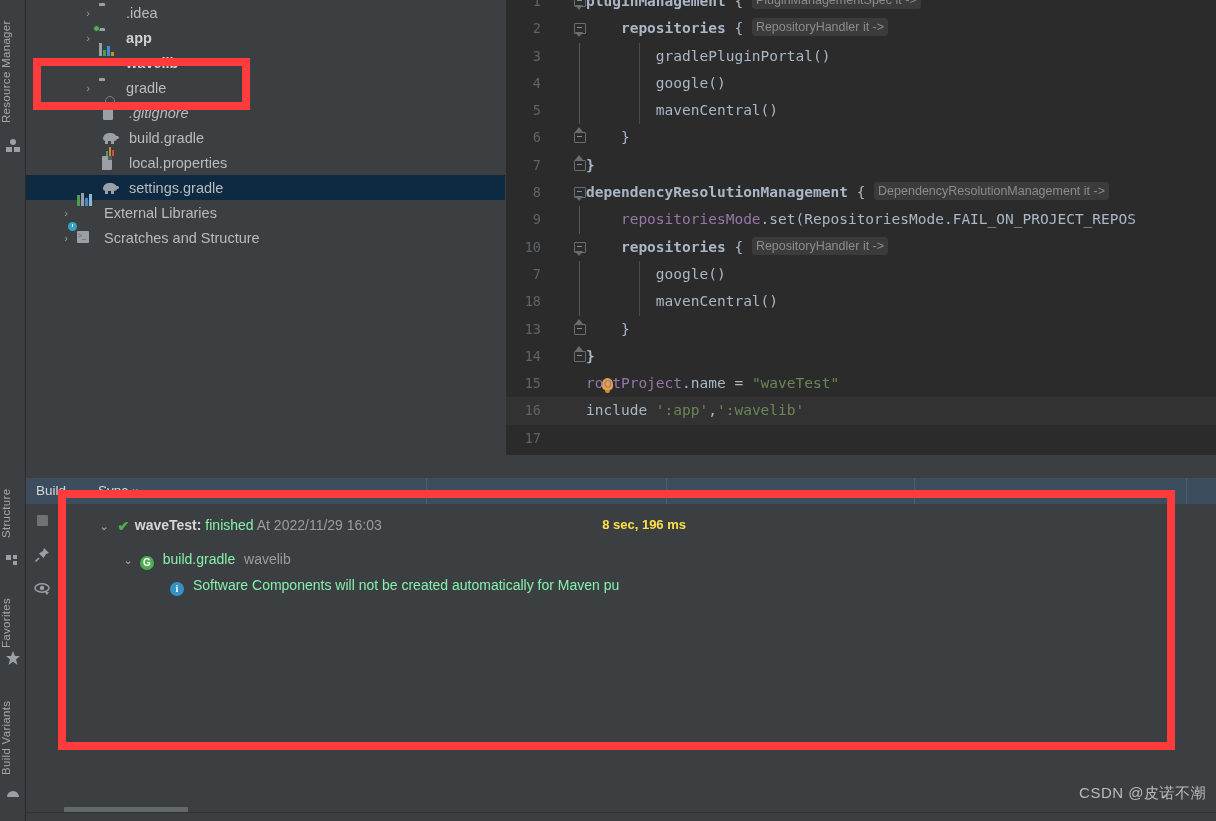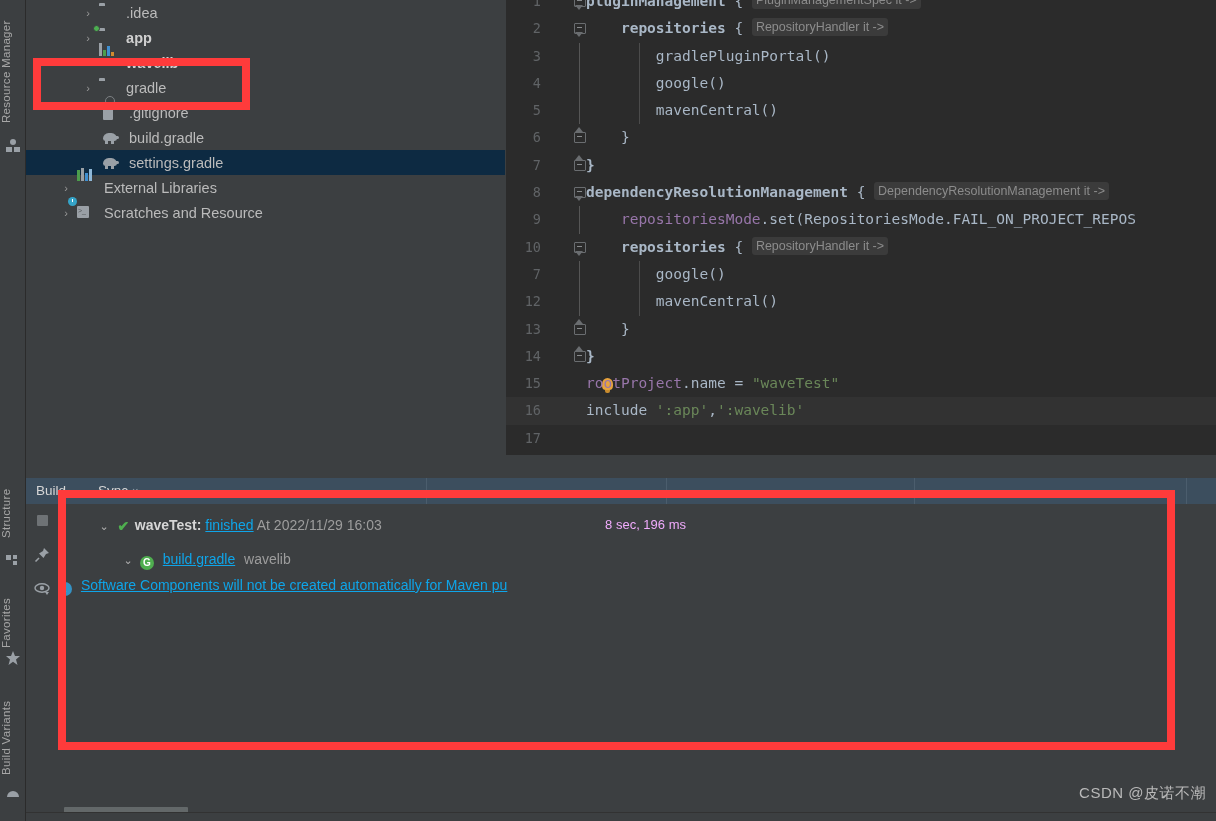--- a/index.html
+++ b/index.html
@@ -177,23 +177,23 @@
     background:#3c3f41;overflow:hidden;
   }
   .btree-row{position:relative;height:26px;line-height:26px;white-space:nowrap;font-size:14px;}
   .bchev{display:inline-block;width:16px;text-align:center;color:#b0b0b0;font-size:11px;vertical-align:middle;}
   .bcheck{display:inline-block;width:15px;color:#4fae4f;font-weight:bold;font-size:14px;vertical-align:middle;text-align:center;}
   .gbadge{display:inline-block;width:14px;height:14px;border-radius:50%;background:#4fae4f;color:#fff;
           font-size:10px;line-height:14px;text-align:center;vertical-align:-2px;margin-right:5px;font-weight:bold;}
   .ibadge{display:inline-block;width:14px;height:14px;border-radius:50%;background:#3592c4;color:#fff;
           font-size:10px;line-height:14px;text-align:center;vertical-align:-2px;margin-right:5px;font-weight:bold;font-family:"Liberation Serif",serif;}
   .b-strong{font-weight:bold;color:#d6d6d6;}
-  .b-norm{color:#0ea5e9;text-decoration:underline;}
+  .b-norm{color:#86efac;}
   .b-dim{color:#9d9d9d;}
-  .b-dur{position:absolute;right:8px;color:#f0abfc;font-size:13px;}
+  .b-dur{position:absolute;right:8px;color:#fde047;font-size:13px;font-weight:bold;}
   .hscroll{position:absolute;left:6px;bottom:5px;width:124px;height:9px;background:#636869;border-radius:1px;}
 
   .build-out{
     position:absolute;left:668px;top:26px;width:522px;height:317px;
     background:#2b2b2b;
     font-family:"DejaVu Sans Mono","Liberation Mono",monospace;
     font-size:14.5px;color:#a9b7c6;
     padding:22px 0 0 14px;box-sizing:border-box;
     overflow:hidden;
   }
@@ -268,65 +268,73 @@
       <span class="ticon"><span class="ic-module"><i class="b1"></i><i class="b2"></i><i class="b3"></i><i class="b4"></i></span></span>
       <span class="tlabel bold">wavelib</span>
     </div>
 
     <div class="tree-row" style="padding-left:55px;">
       <span class="arrow">›</span>
       <span class="ticon"><span class="ic-folder"></span></span>
       <span class="tlabel">gradle</span>
     </div>
 
-    <div class="tree-row" style="padding-left:76px;">
+    <div class="tree-row" style="padding-left:76px;font-style:italic;">
       <span class="ticon"><span class="ic-git"><span class="sheet"></span><span class="ban"></span></span></span>
       <span class="tlabel">.gitignore</span>
     </div>
 
     <div class="tree-row" style="padding-left:76px;">
       <span class="ticon"><span class="ic-gradle"><span class="body"></span><span class="trunk"></span><span class="leg1"></span><span class="leg2"></span></span></span>
       <span class="tlabel">build.gradle</span>
     </div>
 
 
 
 
+    <div class="tree-row" style="padding-left:76px;">
+      <span class="ticon"><span class="ic-props"><span class="sheet"></span><span class="fold"></span><span class="bars">
+              <i class="p1"></i>
+              <i class="p2"></i>
+              <i class="p3"></i>
+            </span></span></span>
+      <span class="tlabel">local.properties</span>
+    </div>
 
     <div class="tree-row selected" style="padding-left:76px;">
       <span class="ticon"><span class="ic-gradle"><span class="body"></span><span class="trunk"></span><span class="leg1"></span><span class="leg2"></span></span></span>
       <span class="tlabel">settings.gradle</span>
     </div>
 
     <div class="tree-row" style="padding-left:33px;">
       <span class="arrow">›</span>
       <span class="ticon"><span class="ic-lib"><i class="l1"></i><i class="l2"></i><i class="l3"></i><i class="l4"></i></span></span>
       <span class="tlabel">External Libraries</span>
     </div>
 
     <div class="tree-row" style="padding-left:33px;">
       <span class="arrow">›</span>
       <span class="ticon"><span class="ic-scratch"><span class="sheet">&gt;_</span><span class="clock"></span></span></span>
-      <span class="tlabel">Scratches and Resource</span>
+      <span class="tlabel">Scratches and Structure</span>
     </div>
   </div>
 
   <div class="editor" id="editor-lines">
       <div class="code-line" style="margin-top: -12px;"><span class="gutter-num">1</span><span class="fold"><span class="box"></span><span class="tip-down"></span></span><span class="code-text"><span class="tok-bold">pluginManagement </span><span class="tok-brace">{</span><span class="tok-plain"> </span><span class="hint">PluginManagementSpec it -&gt;</span></span></div>
       <div class="code-line"><span class="gutter-num">2</span><span class="fold"><span class="box"></span><span class="tip-down"></span></span><span class="code-text"><span class="tok-plain">    </span><span class="tok-bold">repositories </span><span class="tok-brace">{</span><span class="tok-plain"> </span><span class="hint">RepositoryHandler it -&gt;</span></span></div>
       <div class="code-line"><span class="gutter-num">3</span><span class="foldline"></span><span class="indent-guide" style="left: 133px;"></span><span class="code-text"><span class="tok-plain">        gradlePluginPortal()</span></span></div>
       <div class="code-line"><span class="gutter-num">4</span><span class="foldline"></span><span class="indent-guide" style="left: 133px;"></span><span class="code-text"><span class="tok-plain">        google()</span></span></div>
       <div class="code-line"><span class="gutter-num">5</span><span class="foldline"></span><span class="indent-guide" style="left: 133px;"></span><span class="code-text"><span class="tok-plain">        mavenCentral()</span></span></div>
       <div class="code-line"><span class="gutter-num">6</span><span class="fold"><span class="box"></span><span class="tip-up"></span></span><span class="code-text"><span class="tok-brace">    }</span></span></div>
       <div class="code-line"><span class="gutter-num">7</span><span class="fold"><span class="box"></span><span class="tip-up"></span></span><span class="code-text"><span class="tok-bold">}</span></span></div>
       <div class="code-line"><span class="gutter-num">8</span><span class="fold"><span class="box"></span><span class="tip-down"></span></span><span class="code-text"><span class="tok-bold">dependencyResolutionManagement </span><span class="tok-brace">{</span><span class="tok-plain"> </span><span class="hint">DependencyResolutionManagement it -&gt;</span></span></div>
       <div class="code-line"><span class="gutter-num">9</span><span class="foldline"></span><span class="code-text"><span class="tok-prop">    repositoriesMode</span><span class="tok-plain">.set(RepositoriesMode.FAIL_ON_PROJECT_REPOS</span></span></div>
       <div class="code-line"><span class="gutter-num">10</span><span class="fold"><span class="box"></span><span class="tip-down"></span></span><span class="code-text"><span class="tok-plain">    </span><span class="tok-bold">repositories </span><span class="tok-brace">{</span><span class="tok-plain"> </span><span class="hint">RepositoryHandler it -&gt;</span></span></div>
       <div class="code-line"><span class="gutter-num">7</span><span class="foldline"></span><span class="indent-guide" style="left: 133px;"></span><span class="code-text"><span class="tok-plain">        google()</span></span></div>
-      <div class="code-line"><span class="gutter-num">12</span><span class="foldline"></span><span class="indent-guide" style="left: 133px;"></span><span class="code-text"><span class="tok-plain">        mavenCentral()</span></span></div>
+      <div class="code-line"><span class="gutter-num">18</span><span class="foldline"></span><span class="indent-guide" style="left: 133px;"></span><span class="code-text"><span class="tok-plain">        mavenCentral()</span></span></div>
       <div class="code-line"><span class="gutter-num">13</span><span class="fold"><span class="box"></span><span class="tip-up"></span></span><span class="code-text"><span class="tok-brace">    }</span></span></div>
       <div class="code-line"><span class="gutter-num">14</span><span class="fold"><span class="box"></span><span class="tip-up"></span></span><span class="code-text"><span class="tok-bold">}</span></span></div>
       <div class="code-line"><span class="gutter-num">15</span><span class="bulb"></span><span class="code-text"><span class="tok-prop">rootProject</span><span class="tok-plain">.name </span><span class="tok-plain">= </span><span class="tok-str">"waveTest"</span></span></div>
       <div class="code-line current"><span class="gutter-num">16</span><span class="code-text"><span class="tok-plain">include </span><span class="tok-str">':app'</span><span class="tok-plain">,</span><span class="tok-str">':wavelib'</span></span></div>
       <div class="code-line"><span class="gutter-num">17</span><span class="code-text"></span></div>
     </div>
   <div class="editor-bottom-strip"></div>
 
   <div class="build-panel">
 
@@ -373,21 +381,21 @@
         <span class="b-norm">finished</span>
         <span class="b-dim">At 2022/11/29 16:03</span>
         <span class="b-dur" style="top:10px;">8 sec, 196 ms</span>
       </div>
       <div class="btree-row" style="padding-left:62px;">
         <span class="bchev">⌄</span>
         <span class="gbadge">G</span>
         <span class="b-norm">build.gradle</span>
         <span class="b-dim" style="margin-left:5px;">wavelib</span>
       </div>
-      <div class="btree-row" style="">
+      <div class="btree-row" style="padding-left:112px;">
         <span class="ibadge">i</span>
         <span class="b-norm">Software Components will not be created automatically for Maven pu</span>
       </div>
       <div class="hscroll"></div>
     </div>
 
   </div>
 
   <div class="redbox" style="left:33px;top:58px;width:217px;height:52px;"></div>
   <div class="redbox" style="left:58px;top:490px;width:1117px;height:260px;"></div>

